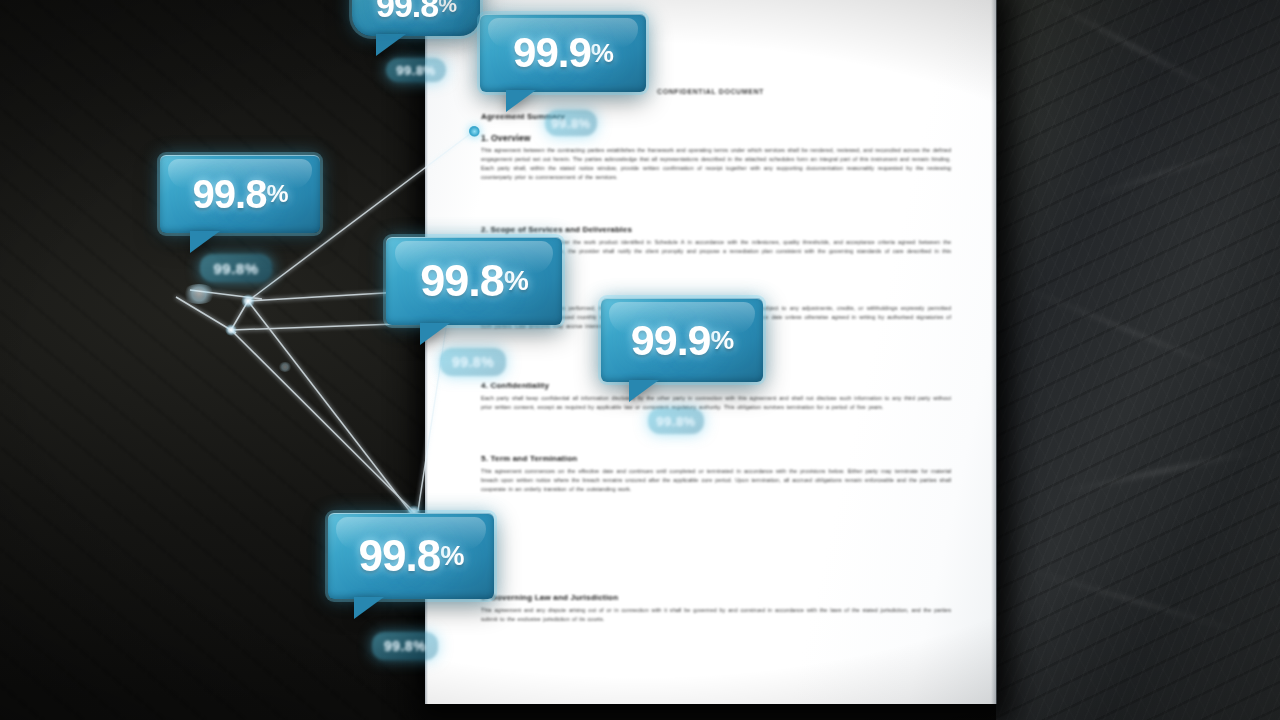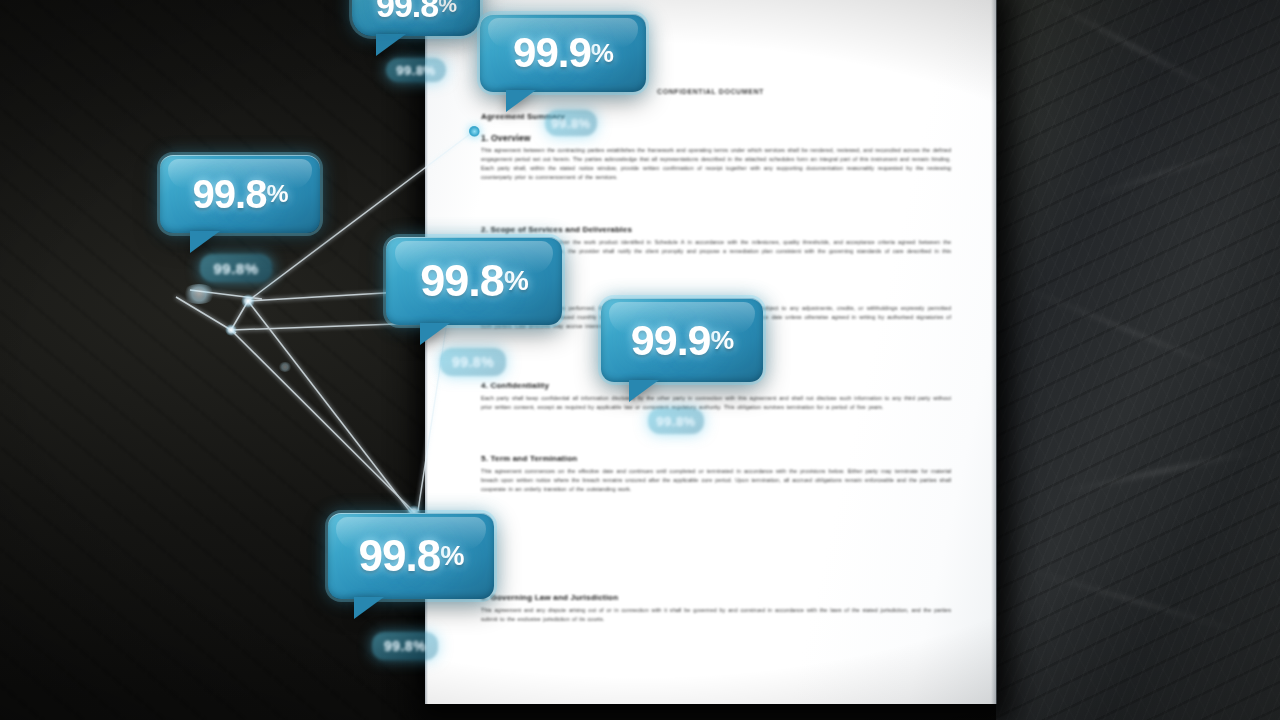--- a/index.html
+++ b/index.html
@@ -104,21 +104,21 @@
     text-align: justify;
     word-spacing: 1px;
   }
 
   
   .net { position: absolute; inset: 0; pointer-events: none; }
 
   
   .bubble {
     position: absolute;
-    border-radius: 13px;
+    border-radius: 6px;
     display: flex; align-items: center; justify-content: center;
     color: #ffffff;
     font-weight: 700;
     letter-spacing: -1px;
     text-shadow: 0 0 9px rgba(190,240,255,.85), 0 0 22px rgba(90,190,230,.6), 0 2px 3px rgba(0,40,60,.5);
     background:
       linear-gradient(148deg, #62c2dd 0%, #3ba5c9 24%, #2b8fb8 52%, #2785ad 74%, #1f6f93 100%);
     box-shadow:
       inset 0 1px 0 rgba(255,255,255,.45),
       inset 0 -2px 6px rgba(0,40,60,.35),

